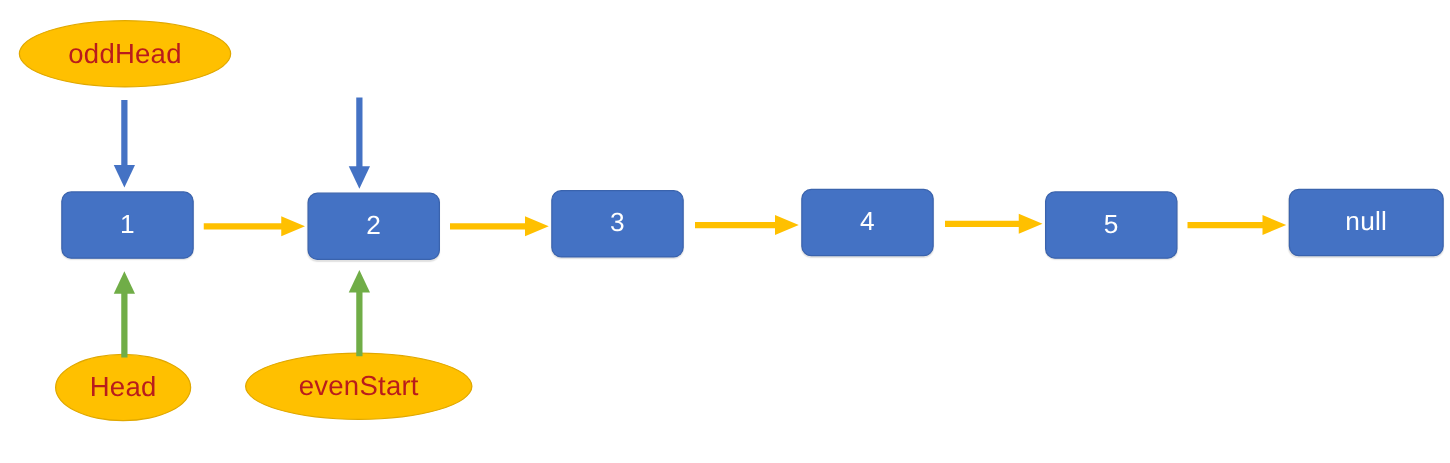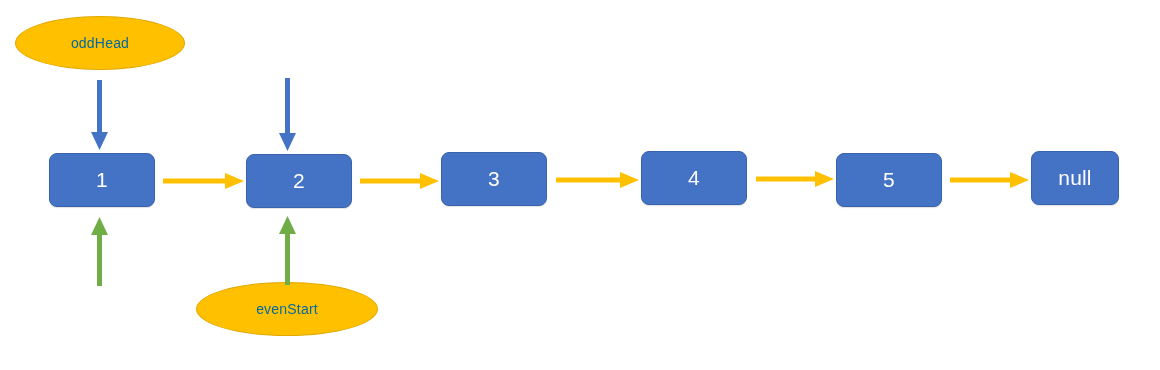--- a/index.html
+++ b/index.html
@@ -32,44 +32,47 @@
     font-weight: 400;
     letter-spacing: 0.2px;
     box-shadow: 0 1px 1px rgba(0,0,0,0.12);
   }
   .var-ellipse {
     position: absolute;
     box-sizing: border-box;
     background: #ffc000;
     border: 1px solid #e0a800;
     border-radius: 50%;
-    color: #0369a1;
+    color: #b91c1c;
     display: flex;
     align-items: center;
     justify-content: center;
-    font-size: 14px;
+    font-size: 22px;
     font-family: "Liberation Sans", sans-serif;
     font-weight: 400;
     letter-spacing: 0.2px;
   }
   .arrow-svg {
     position: absolute;
     overflow: visible;
   }
 </style>
 </head>
 <body>
 
 <div id="canvas">
 
   <div class="var-ellipse" style="left:15px; top:16px; width:170px; height:54px;">
     <span>oddHead</span>
   </div>
 
 
+  <div class="var-ellipse" style="left:44px; top:283px; width:109px; height:54px;">
+    <span>Head</span>
+  </div>
 
   <div class="var-ellipse" style="left:196px; top:282px; width:182px; height:54px;">
     <span>evenStart</span>
   </div>
 
   <div class="node-box" style="left:49px; top:153px; width:106px; height:54px;">
     <span>1</span>
   </div>
 
   <div class="node-box" style="left:246px; top:154px; width:106px; height:54px;">
@@ -81,21 +84,21 @@
   </div>
 
   <div class="node-box" style="left:641px; top:151px; width:106px; height:54px;">
     <span>4</span>
   </div>
 
   <div class="node-box" style="left:836px; top:153px; width:106px; height:54px;">
     <span>5</span>
   </div>
 
-  <div class="node-box" style="left:1031px; top:151px; width:88px; height:54px;">
+  <div class="node-box" style="left:1031px; top:151px; width:124px; height:54px;">
     <span>null</span>
   </div>
 
   <svg class="arrow-svg" style="left:163px; top:170px;" width="84" height="22" viewBox="0 0 84 22">
     <line x1="0" y1="11" x2="66" y2="11" stroke="#ffc000" stroke-width="5"></line>
     <polygon points="62,3 81,11 62,19" fill="#ffc000"></polygon>
   </svg>
 
   <svg class="arrow-svg" style="left:360px; top:170px;" width="82" height="22" viewBox="0 0 82 22">
     <line x1="0" y1="11" x2="64" y2="11" stroke="#ffc000" stroke-width="5"></line>

